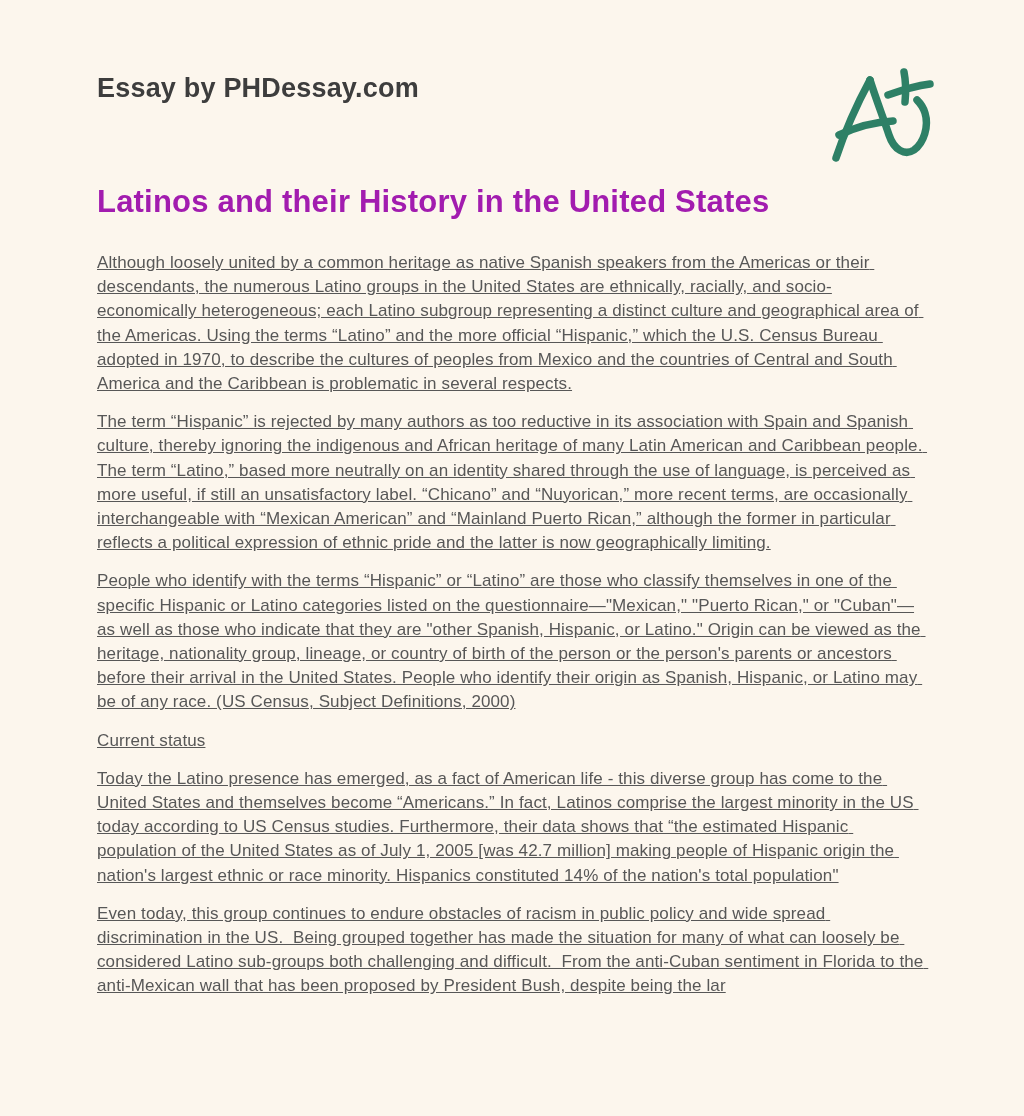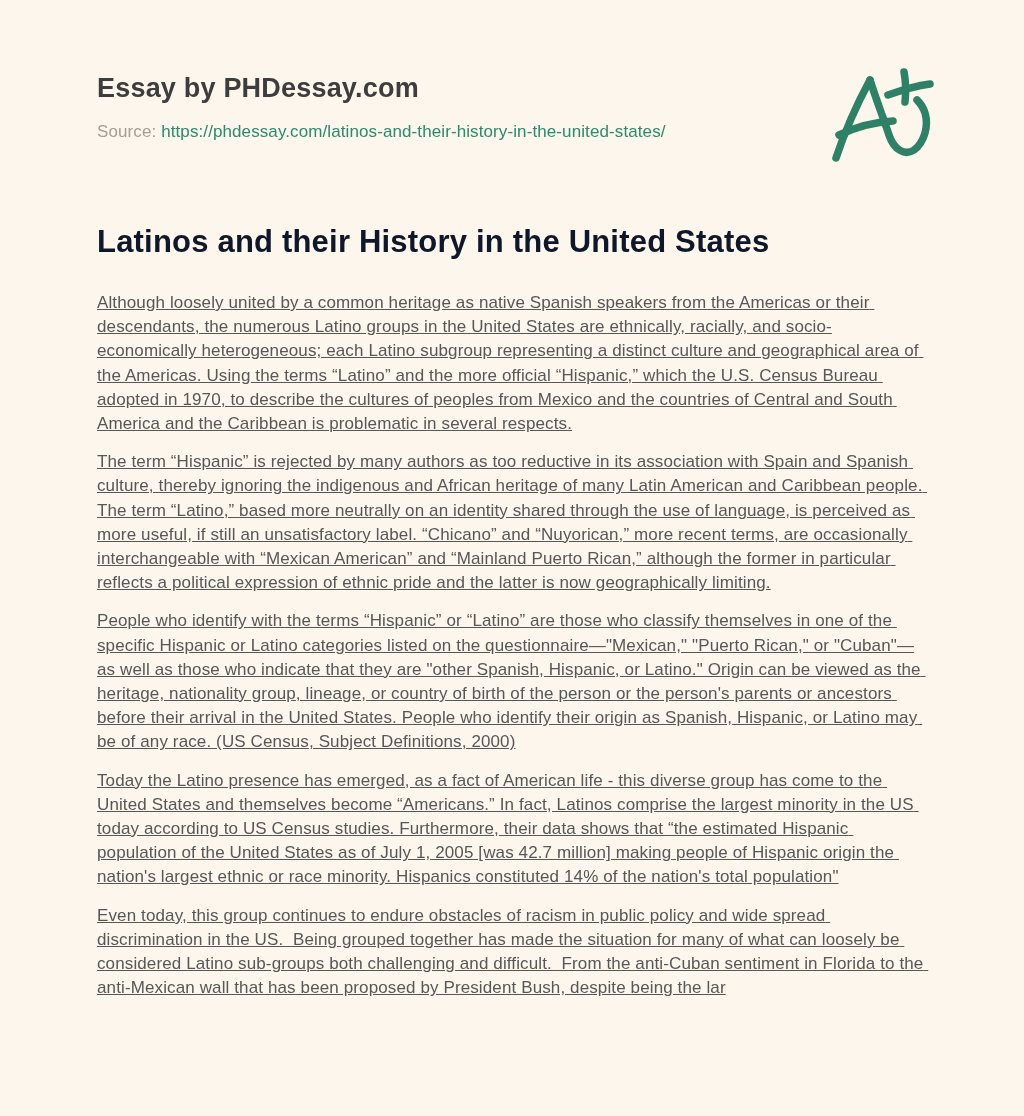--- a/index.html
+++ b/index.html
@@ -30,21 +30,21 @@
     color: #a59d93;
     letter-spacing: 0.1px;
   }
   .source-link {
     color: #2b8a70;
     text-decoration: none;
   }
   .article-title {
     font-size: 31px;
     font-weight: 700;
-    color: #0f172a;
+    color: #a21caf;
     line-height: 39px;
     letter-spacing: 0.2px;
     margin: 78px 0 30px 0;
   }
   .article-body p {
     font-size: 17px;
     line-height: 24.2px;
     color: #575757;
     letter-spacing: 0.12px;
     margin: 0 0 14px 0;
@@ -79,29 +79,26 @@
 
         <path d="M 65 42 C 79 37 92 33 107 31"></path>
       </g>
     </svg>
   </div>
 
   <div class="content">
 
     <h2 class="byline">Essay by PHDessay.com</h2>
 
-    <div class="source-line">
-      <span>Source:</span>
-      <a href="#" class="source-link">https://phdessay.com/latinos-and-their-history-in-the-united-states/</a>
-    </div>
 
     <h1 class="article-title">Latinos and their History in the United States</h1>
 
     <div class="article-body">
       <p>Although loosely united by a common heritage as native Spanish speakers from the Americas or their descendants, the numerous Latino groups in the United States are ethnically, racially, and socio-economically heterogeneous; each Latino subgroup representing a distinct culture and geographical area of the Americas. Using the terms “Latino” and the more official “Hispanic,” which the U.S. Census Bureau adopted in 1970, to describe the cultures of peoples from Mexico and the countries of Central and South America and the Caribbean is problematic in several respects.</p>
       <p>The term “Hispanic” is rejected by many authors as too reductive in its association with Spain and Spanish culture, thereby ignoring the indigenous and African heritage of many Latin American and Caribbean people. The term “Latino,” based more neutrally on an identity shared through the use of language, is perceived as more useful, if still an unsatisfactory label. “Chicano” and “Nuyorican,” more recent terms, are occasionally interchangeable with “Mexican American” and “Mainland Puerto Rican,” although the former in particular reflects a political expression of ethnic pride and the latter is now geographically limiting.</p>
       <p>People who identify with the terms “Hispanic” or “Latino” are those who classify themselves in one of the specific Hispanic or Latino categories listed on the questionnaire—"Mexican," "Puerto Rican," or "Cuban"—as well as those who indicate that they are "other Spanish, Hispanic, or Latino." Origin can be viewed as the heritage, nationality group, lineage, or country of birth of the person or the person's parents or ancestors before their arrival in the United States. People who identify their origin as Spanish, Hispanic, or Latino may be of any race. (US Census, Subject Definitions, 2000)</p>
+      <p>Current status</p>
       <p>Today the Latino presence has emerged, as a fact of American life - this diverse group has come to the United States and themselves become “Americans.” In fact, Latinos comprise the largest minority in the US today according to US Census studies. Furthermore, their data shows that “the estimated Hispanic population of the United States as of July 1, 2005 [was 42.7 million] making people of Hispanic origin the nation's largest ethnic or race minority. Hispanics constituted 14% of the nation's total population"</p>
       <p>Even today, this group continues to endure obstacles of racism in public policy and wide spread discrimination in the US.  Being grouped together has made the situation for many of what can loosely be considered Latino sub-groups both challenging and difficult.  From the anti-Cuban sentiment in Florida to the anti-Mexican wall that has been proposed by President Bush, despite being the lar</p>
     </div>
 
   </div>
 </div>
 
 </body></html>

